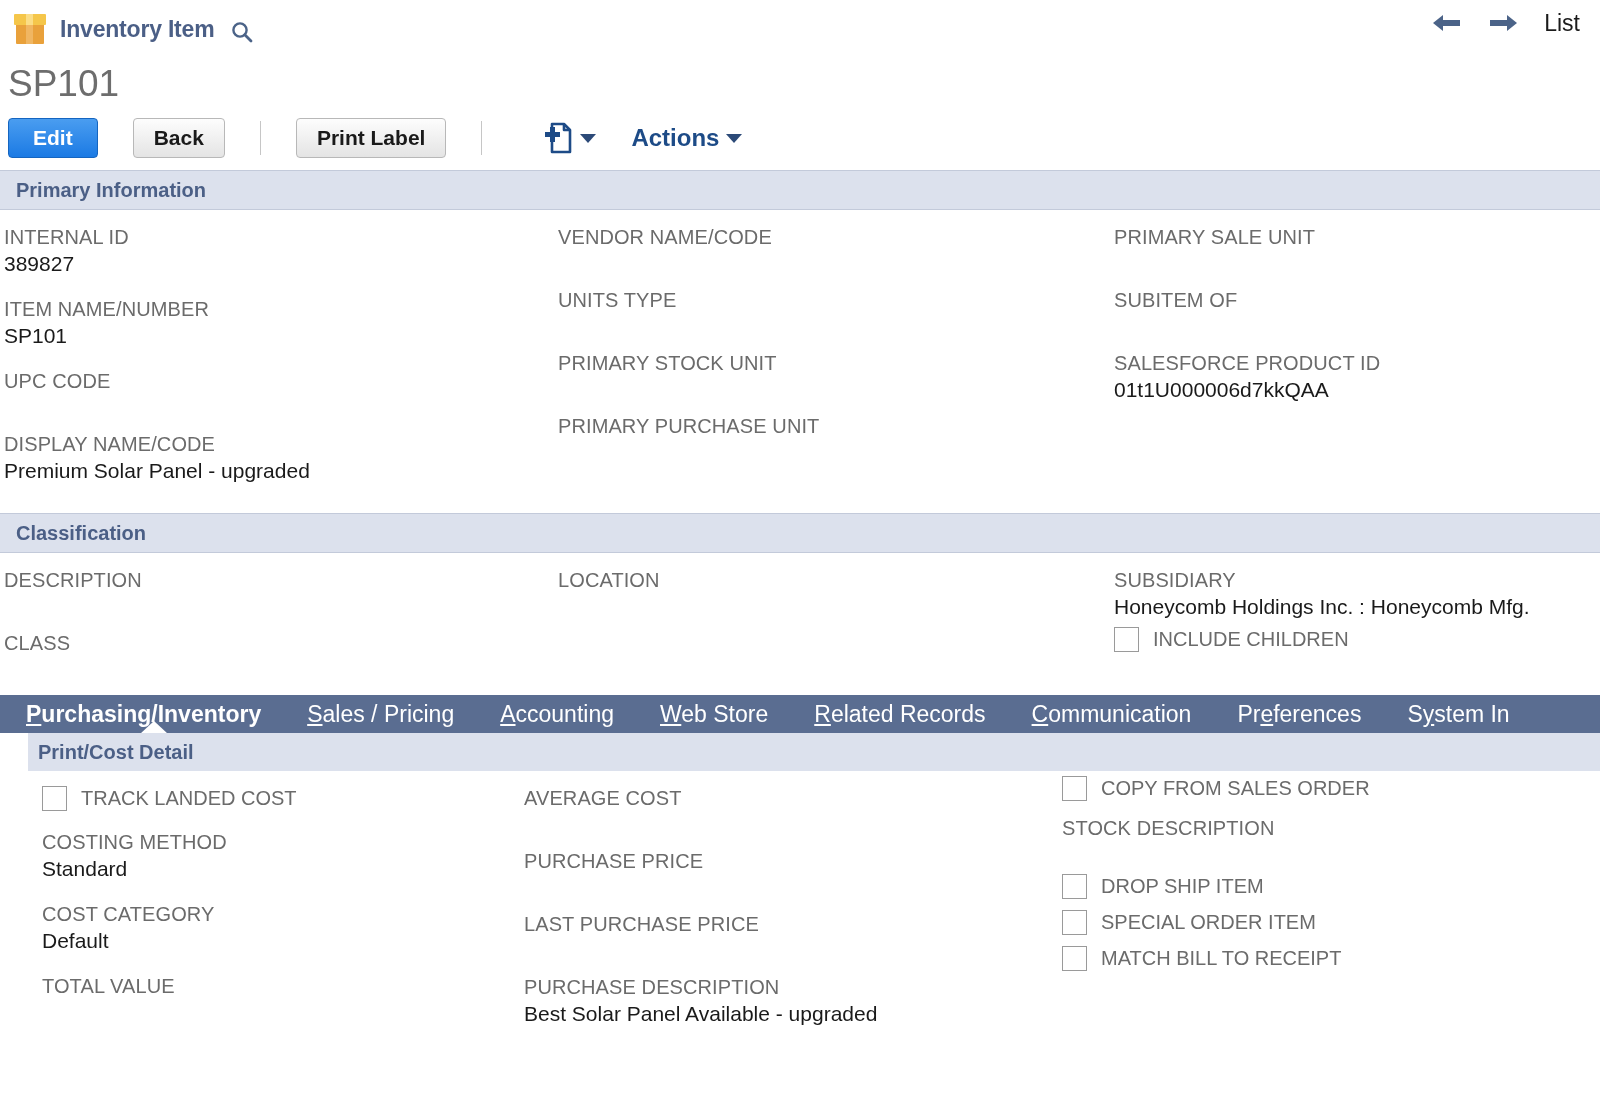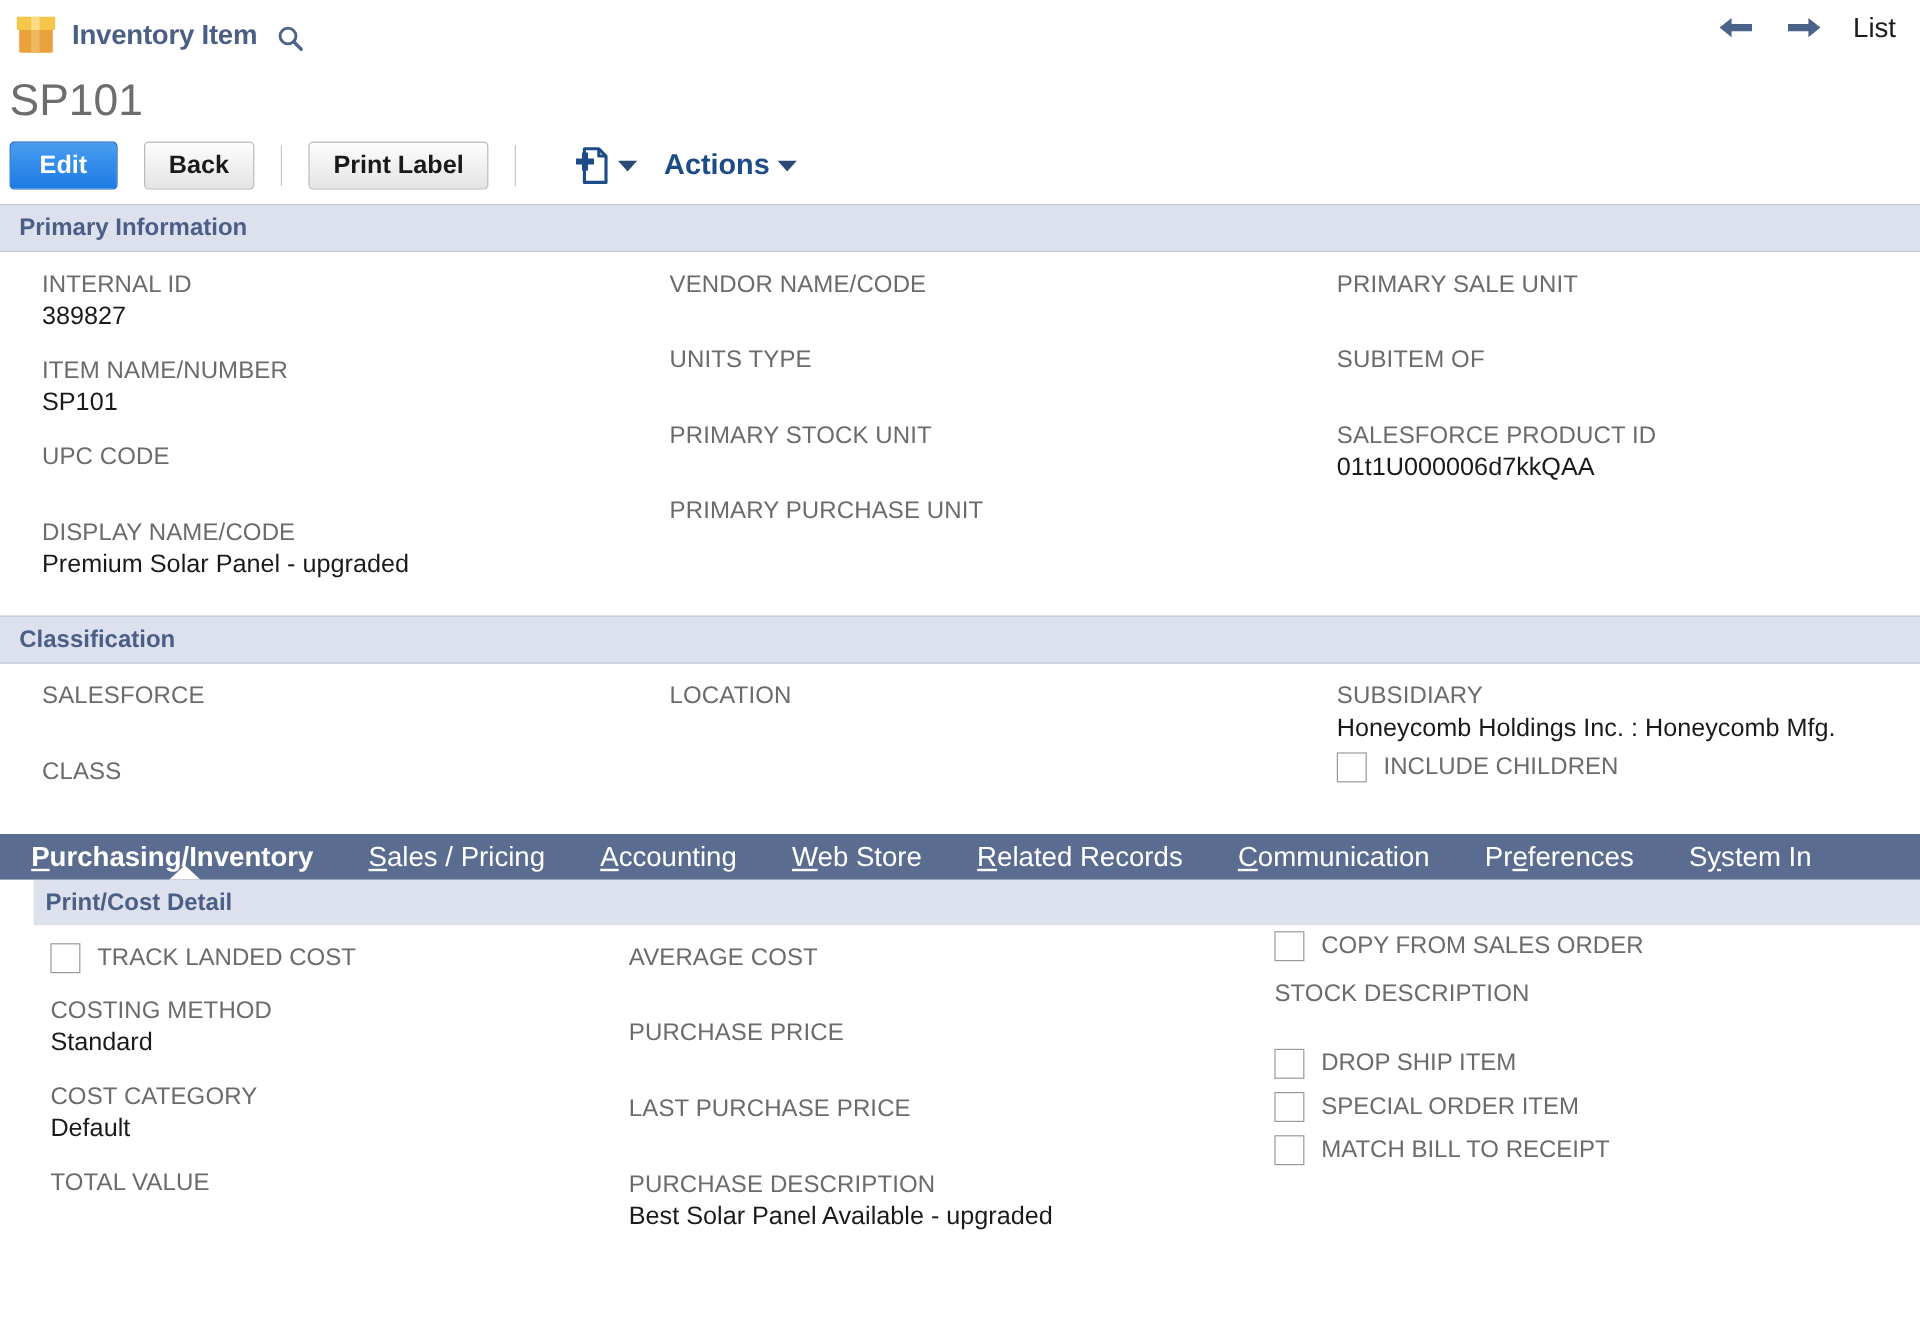--- a/index.html
+++ b/index.html
@@ -102,21 +102,21 @@
     margin: 0;
     padding: 4px 0 0 8px;
     line-height: 48px;
   }
 
   
   .toolbar {
     display: flex;
     align-items: center;
     padding: 10px 0 12px 8px;
-    gap: 0;
+    gap: 13px;
   }
   .btn {
     font-family: "Liberation Sans", sans-serif;
     font-size: 21px;
     font-weight: bold;
     padding: 6px 20px;
     border-radius: 4px;
     cursor: pointer;
     line-height: 26px;
     white-space: nowrap;
@@ -183,21 +183,21 @@
   }
 
   
   .field-grid {
     display: flex;
     padding: 14px 0 10px 0;
   }
   .field-col {
     box-sizing: border-box;
   }
-  .col-1 { width: 558px; padding-left: 35px; }
+  .col-1 { width: 558px; padding-left: 4px; }
   .col-2 { width: 556px; }
   .col-3 { width: 486px; }
 
   .field {
     margin-bottom: 19px;
   }
   .field-label {
     font-size: 20px;
     color: #6b6b6b;
     letter-spacing: 0.1px;
@@ -401,21 +401,21 @@
       <div class="field-label">SALESFORCE PRODUCT ID</div>
       <div class="field-value">01t1U000006d7kkQAA</div>
     </div>
   </div>
 </div>
 
 <div class="section-band">Classification</div>
 <div class="field-grid">
   <div class="field-col col-1">
     <div class="field tall">
-      <div class="field-label">SALESFORCE</div>
+      <div class="field-label">DESCRIPTION</div>
       <div class="field-value empty"></div>
     </div>
     <div class="field">
       <div class="field-label">CLASS</div>
       <div class="field-value empty"></div>
     </div>
   </div>
   <div class="field-col col-2">
     <div class="field">
       <div class="field-label">LOCATION</div>

